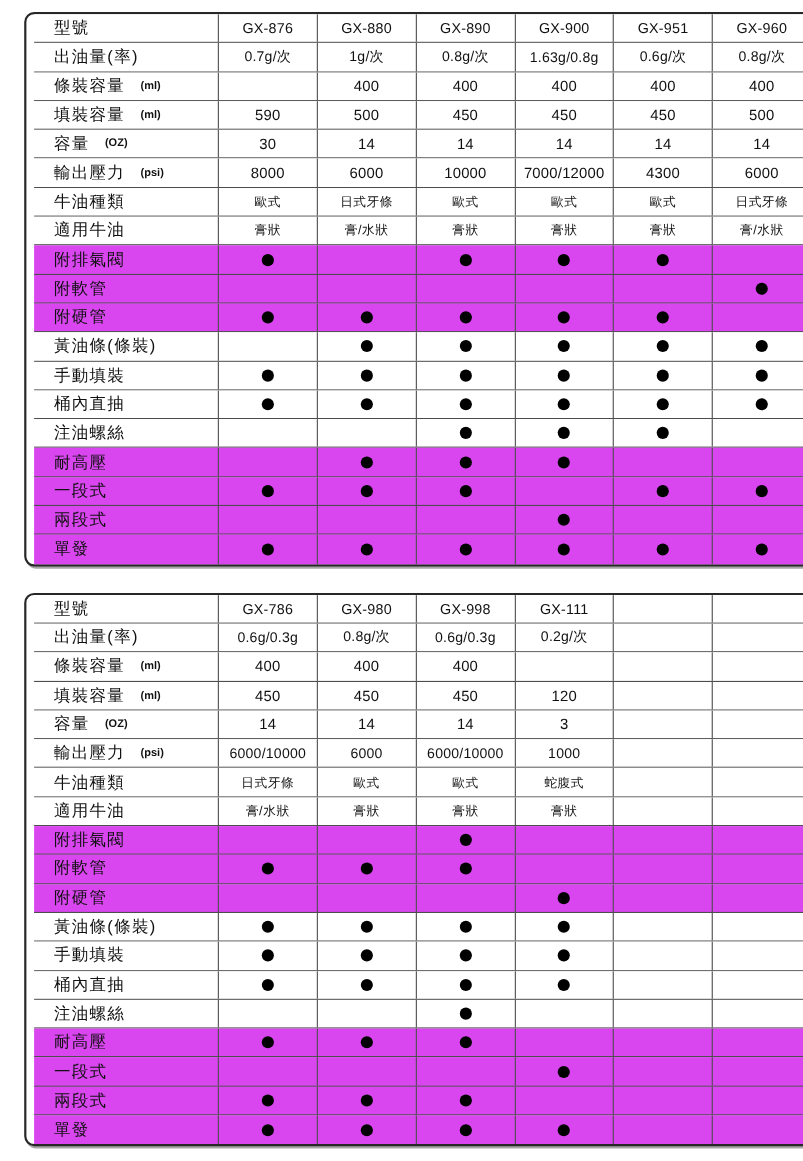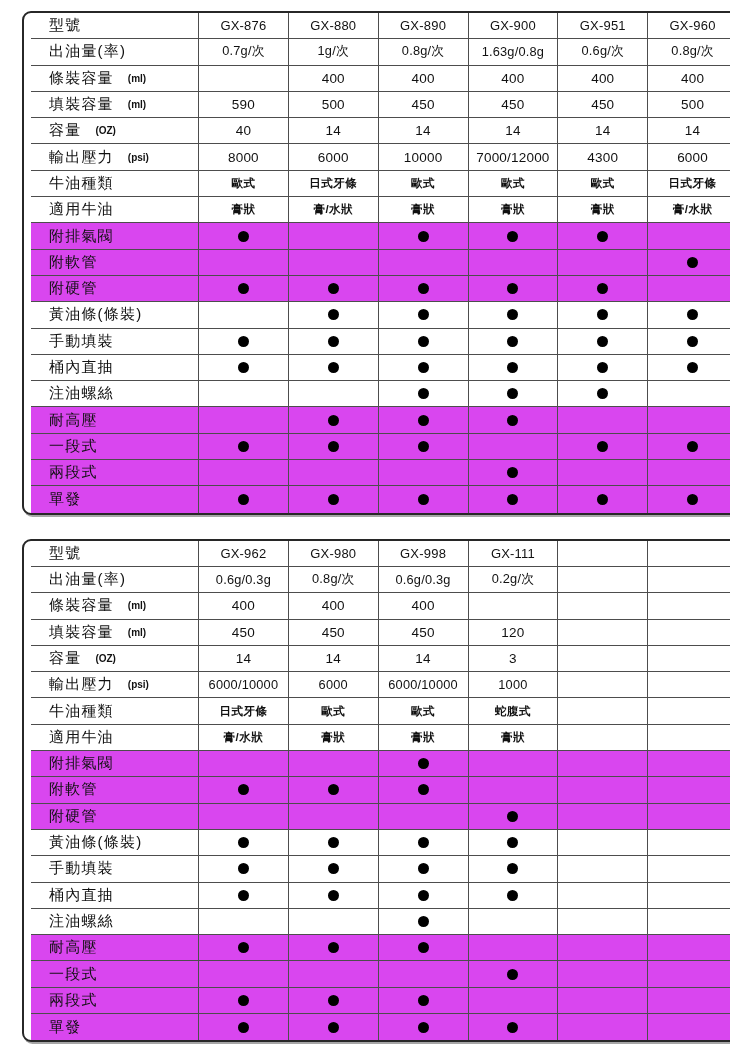--- a/index.html
+++ b/index.html
@@ -28,21 +28,21 @@
     overflow:hidden;white-space:nowrap;
   }
   .cell.data{border-left:1px solid #4d4d4d;}
   .cell.label{
     justify-content:flex-start;padding-left:18px;
     font-size:15px;letter-spacing:1.2px;
   }
   .unit{font-size:10px;letter-spacing:0;margin-left:14px;font-weight:bold;}
   .val{font-size:13.5px;letter-spacing:.2px;}
   .val.model{font-size:13px;}
-  .val.cjk{font-size:11.5px;font-weight:bold;letter-spacing:.5px;}
+  .val.cjk{font-size:11.5px;font-weight:normal;letter-spacing:.5px;}
   .val.rate{font-size:12.8px;text-align:center;}
   .dot{width:11px;height:11px;border-radius:50%;background:#000;}
 </style>
 </head>
 <body>
 
 <div class="panel first">
     <div class="row">
       <div class="cell label">型號</div>
       <div class="cell data">
@@ -123,21 +123,21 @@
       <div class="cell data">
         <span class="val">450</span>
       </div>
       <div class="cell data">
         <span class="val">500</span>
       </div>
     </div>
     <div class="row">
       <div class="cell label">容量<span class="unit">(OZ)</span></div>
       <div class="cell data">
-        <span class="val">40</span>
+        <span class="val">30</span>
       </div>
       <div class="cell data">
         <span class="val">14</span>
       </div>
       <div class="cell data">
         <span class="val">14</span>
       </div>
       <div class="cell data">
         <span class="val">14</span>
       </div>
@@ -398,21 +398,21 @@
       </div>
       <div class="cell data">
         <span class="dot"></span>
       </div>
     </div>
   </div>
 <div class="panel second">
     <div class="row">
       <div class="cell label">型號</div>
       <div class="cell data">
-        <span class="val model">GX-962</span>
+        <span class="val model">GX-786</span>
       </div>
       <div class="cell data">
         <span class="val model">GX-980</span>
       </div>
       <div class="cell data">
         <span class="val model">GX-998</span>
       </div>
       <div class="cell data">
         <span class="val model">GX-111</span>
       </div>

